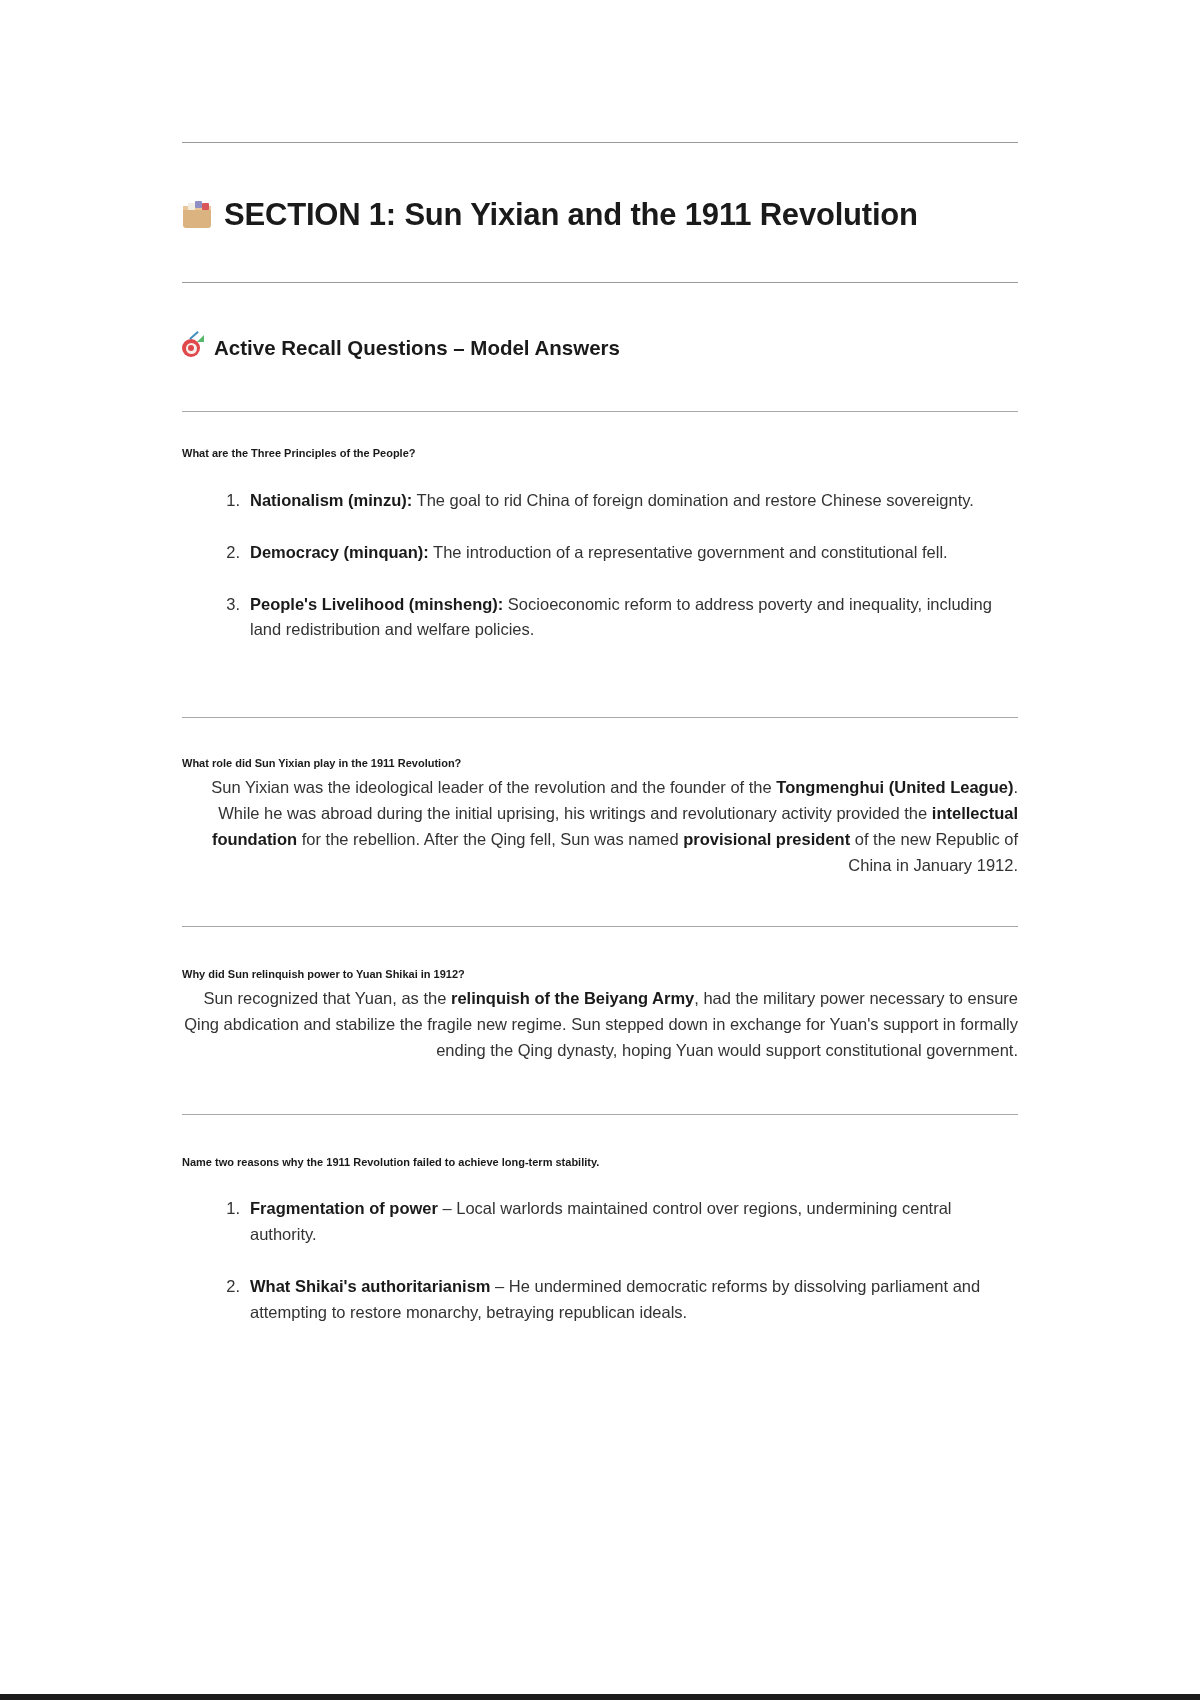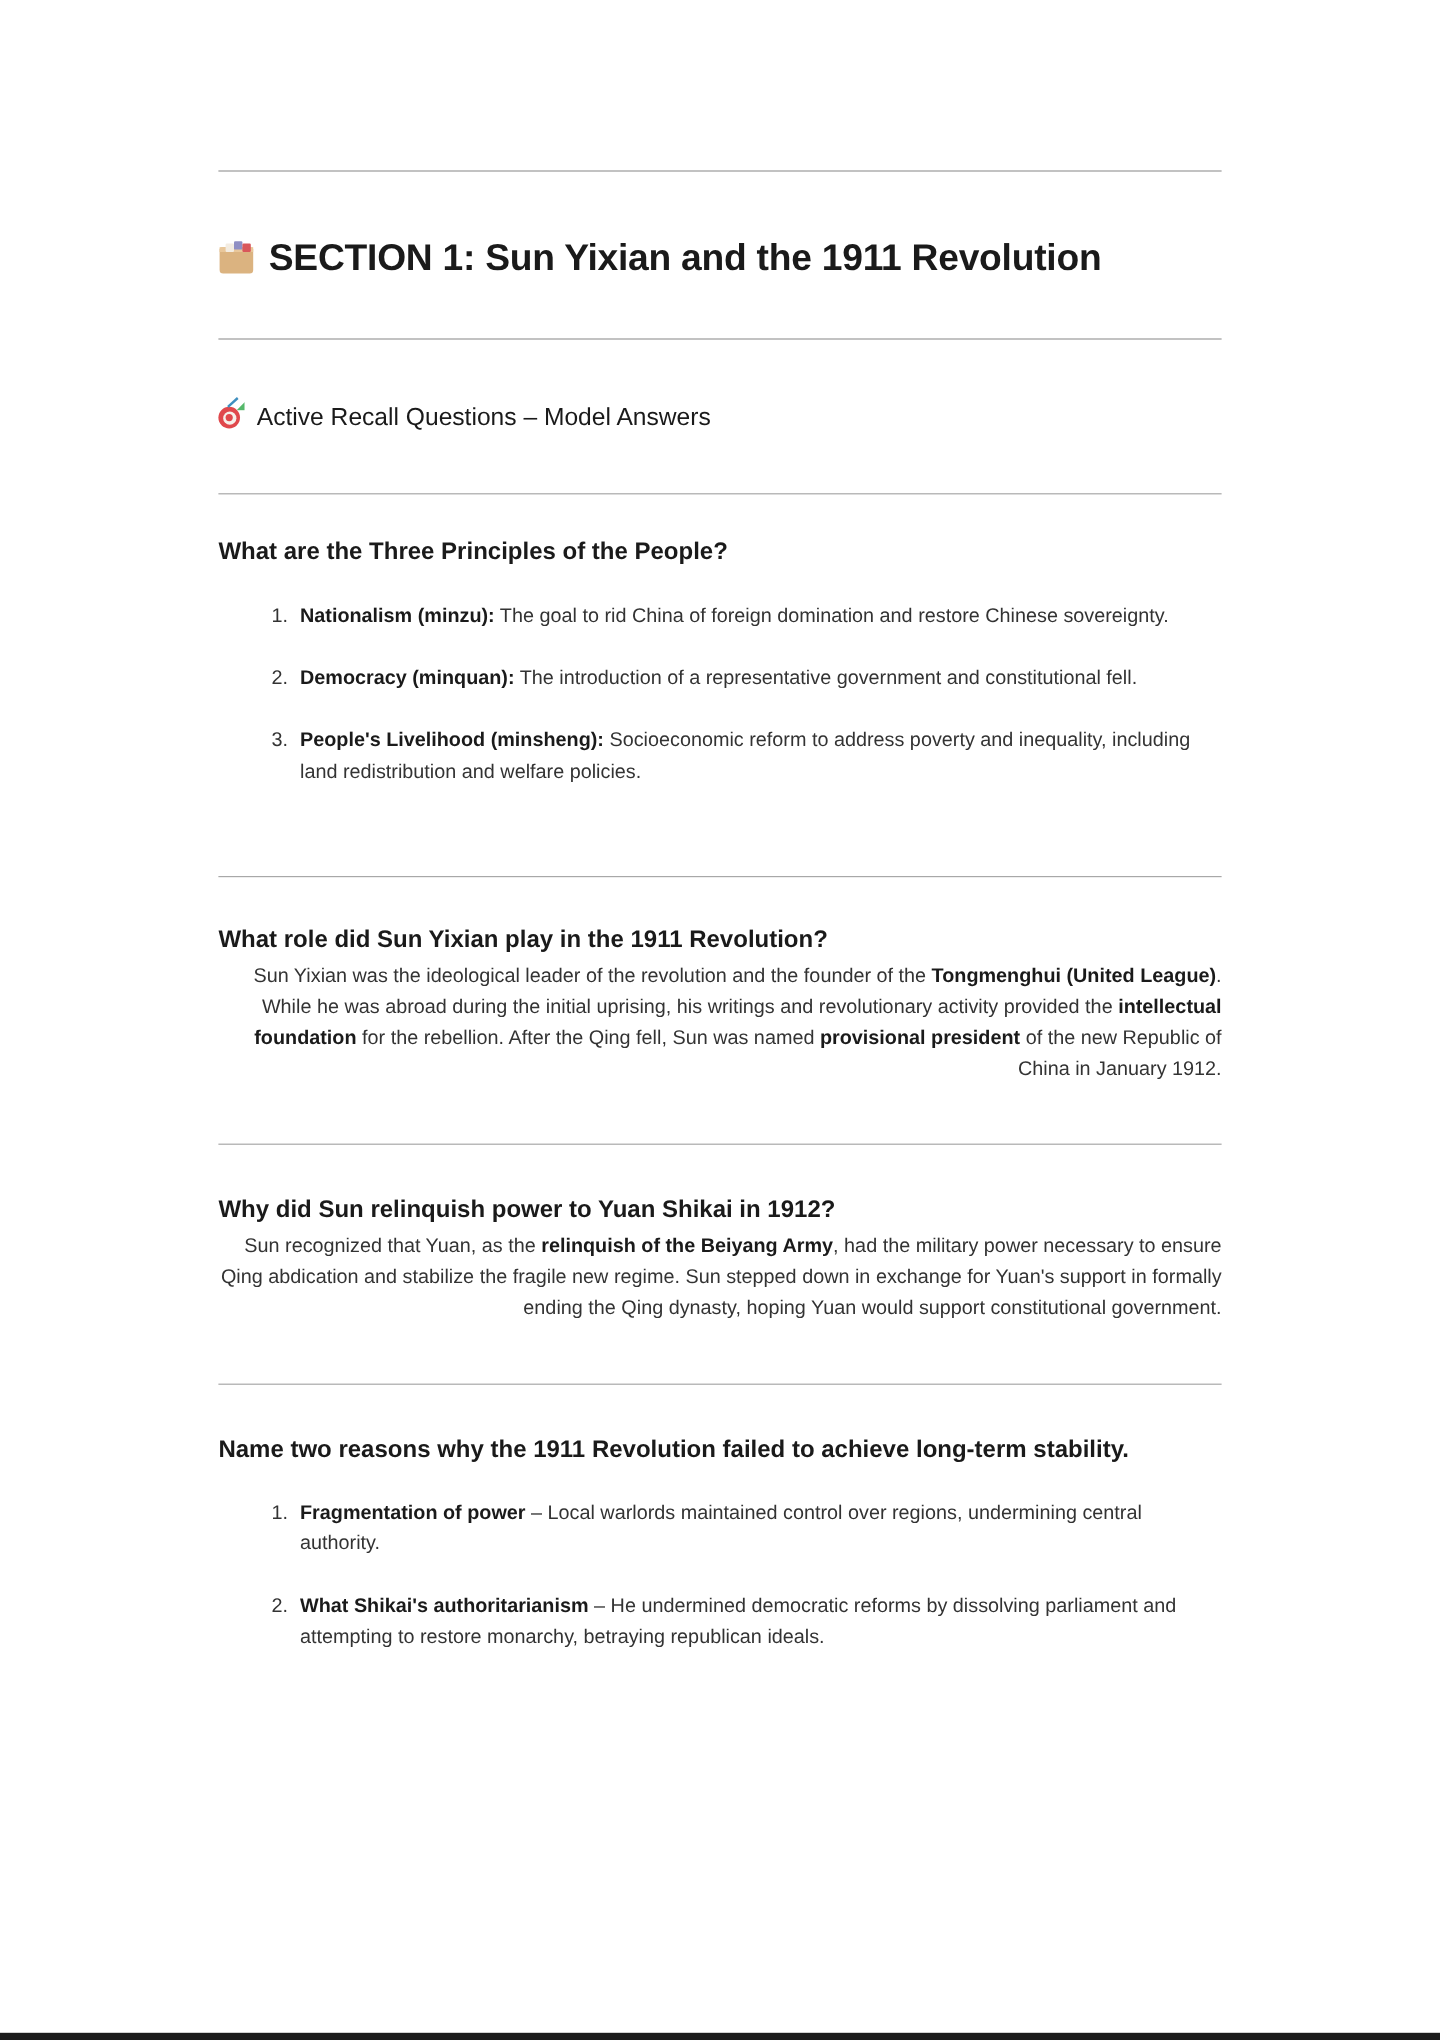--- a/index.html
+++ b/index.html
@@ -53,21 +53,21 @@
     color: #1a1a1a;
     letter-spacing: -0.2px;
     line-height: 1.2;
     display: flex;
     align-items: center;
     gap: 12px;
     white-space: nowrap;
   }
   .subsection-title {
     font-size: 20.5px;
-    font-weight: normal;
+    font-weight: bold;
     color: #1a1a1a;
     line-height: 1.2;
     display: flex;
     align-items: center;
     gap: 10px;
   }
 
   .emoji {
     display: inline-block;
     line-height: 1;
@@ -145,21 +145,21 @@
   .icon-bullseye .dart-fin {
     position: absolute;
     left: 15px; top: -2px;
     width: 7px; height: 7px;
     background: #55b86a;
     clip-path: polygon(0 100%, 100% 0, 100% 100%);
   }
 
   
   .question {
-    font-size: 20px;
+    font-size: 11px;
     font-weight: bold;
     color: #1a1a1a;
     line-height: 1.45;
   }
   .answer-para {
     font-size: 16.5px;
     font-weight: normal;
     color: #333333;
     line-height: 1.58;
     text-align: right;

